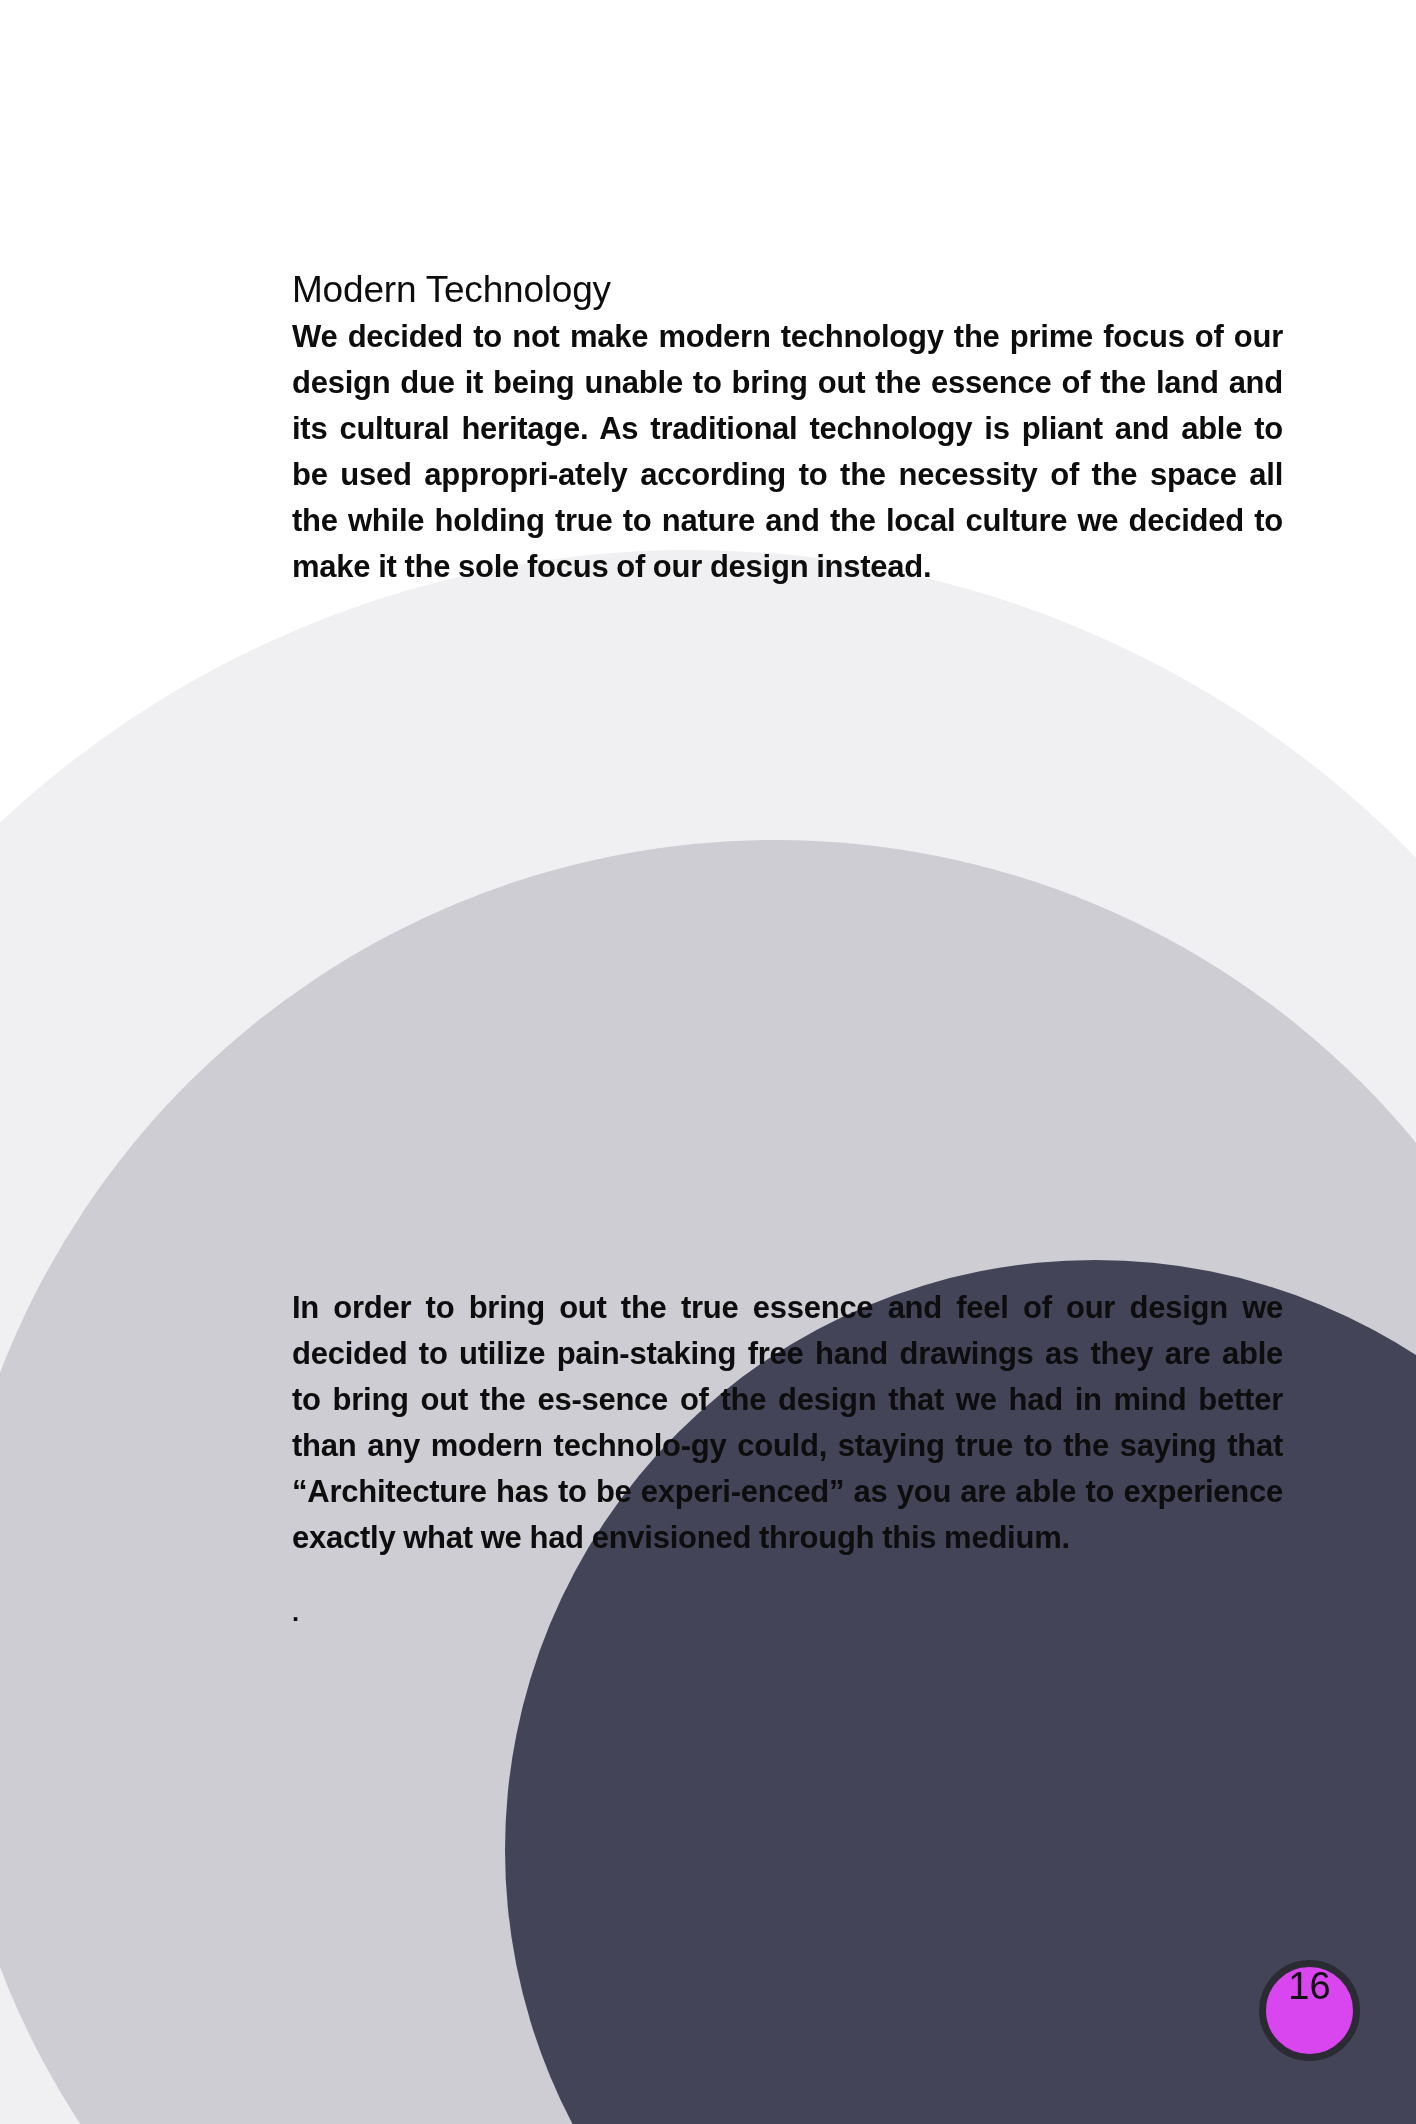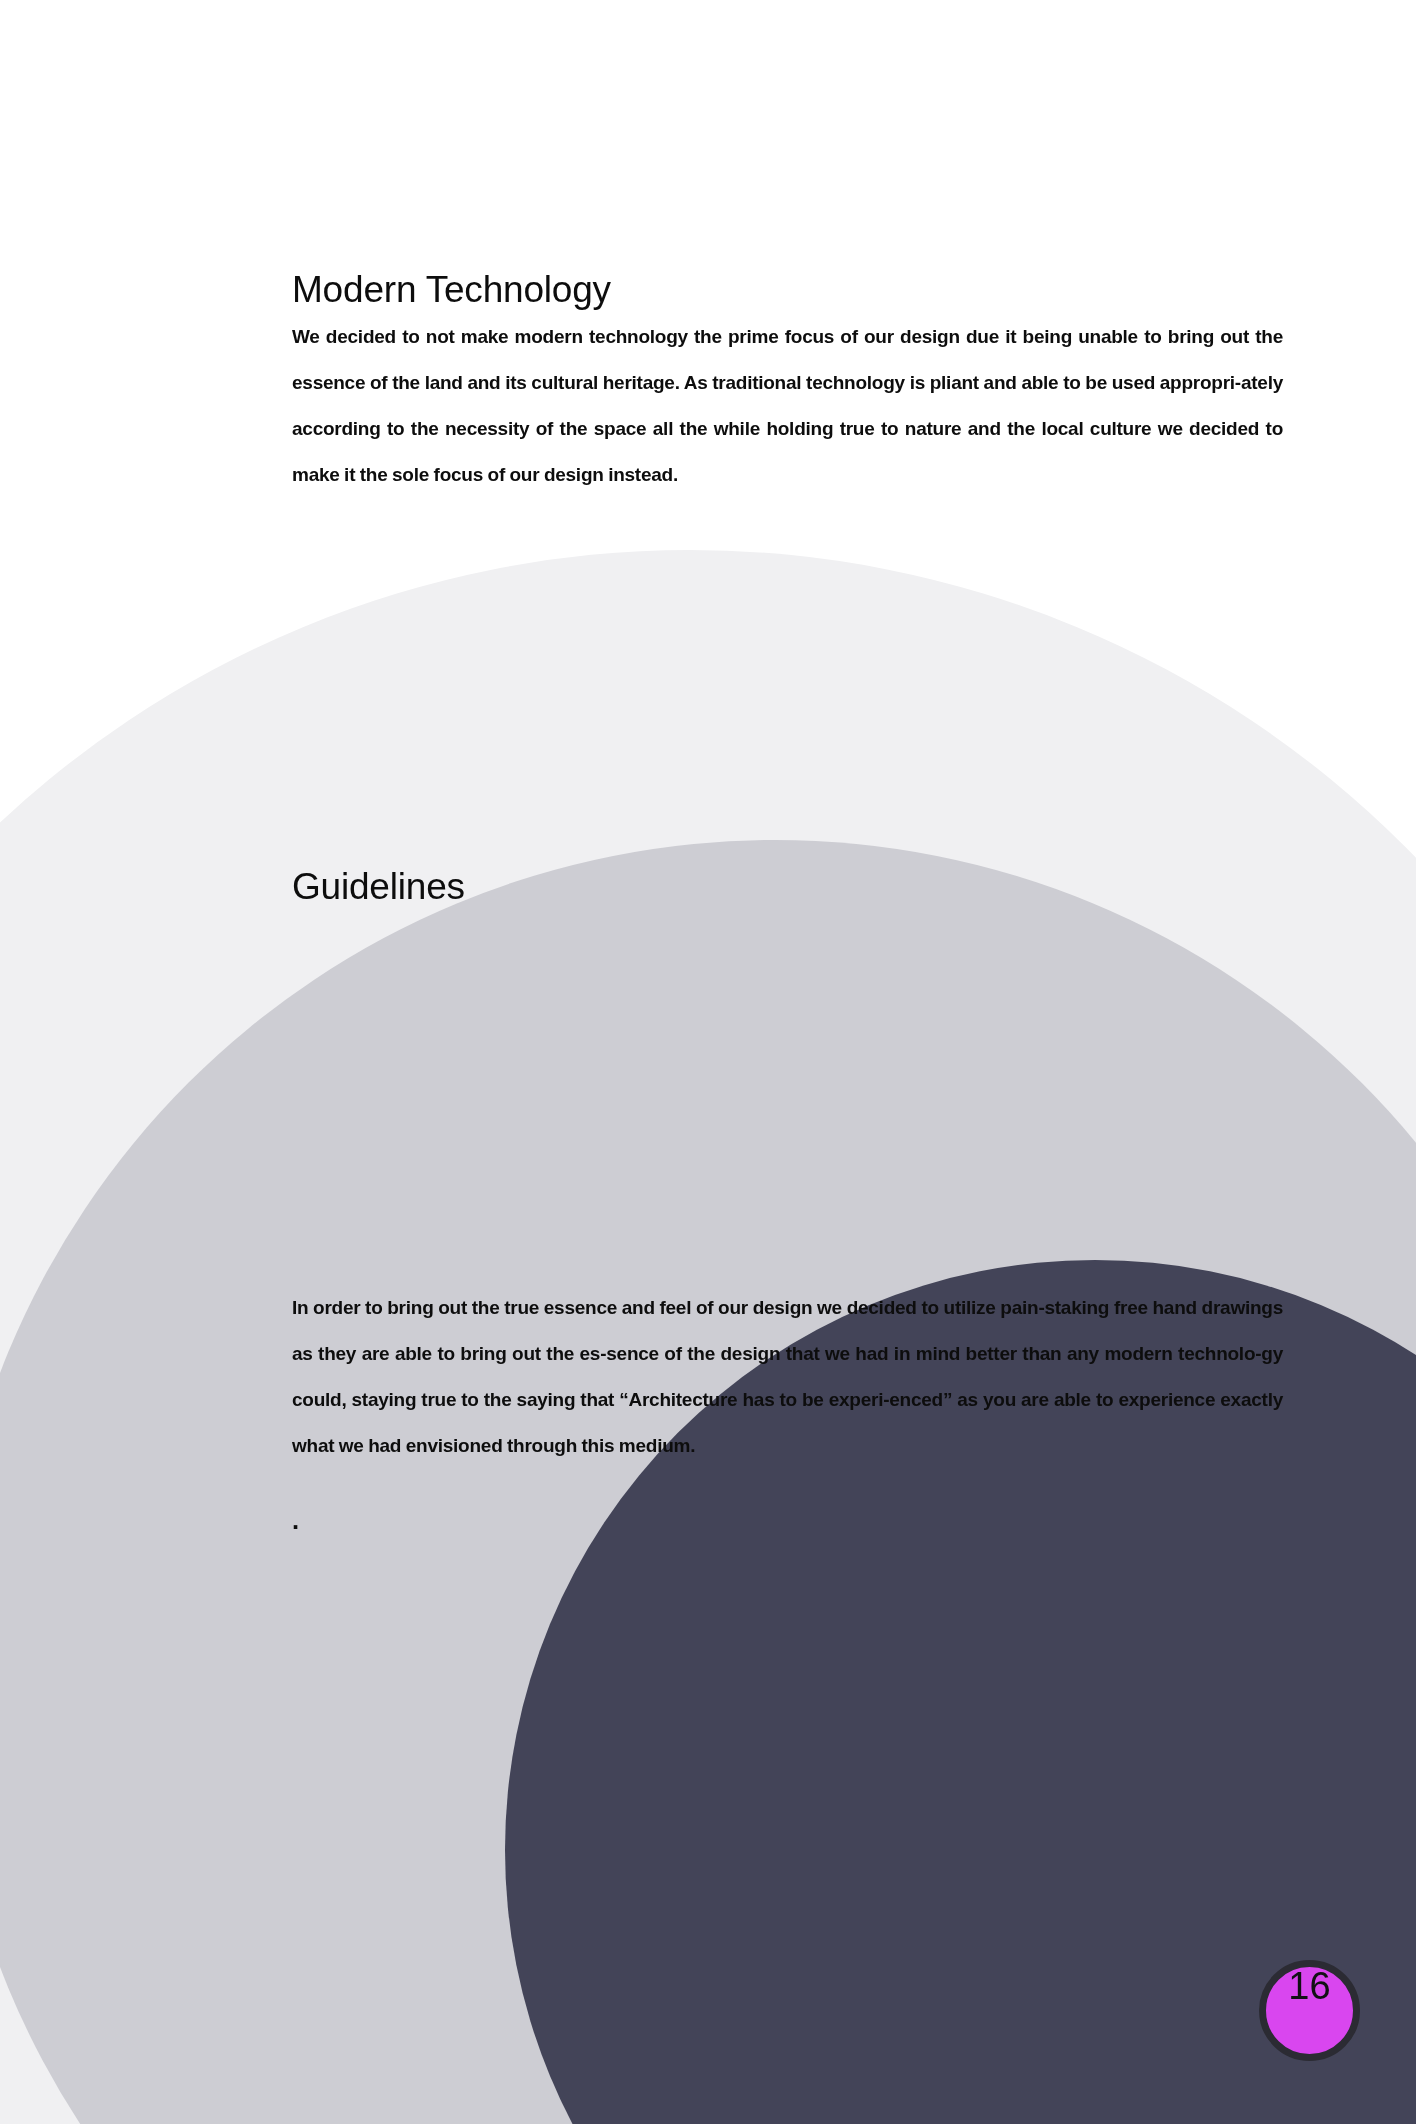--- a/index.html
+++ b/index.html
@@ -55,21 +55,21 @@
     font-size: 37px;
     font-weight: 400;
     letter-spacing: -0.2px;
     color: #0d0d0d;
     line-height: 1.18;
   }
 
   p.body-text {
     margin: 0;
     font-family: "Liberation Sans", sans-serif;
-    font-size: 19px;
+    font-size: 31px;
     font-weight: 700;
     color: #0d0d0d;
     line-height: 46px;
     text-align: justify;
     text-justify: inter-word;
     letter-spacing: -0.25px;
     word-spacing: -0.5px;
     hyphens: manual;
   }
 
@@ -118,21 +118,20 @@
   </svg>
 
   <div class="content">
 
     <section class="section section-modern">
       <h2 class="heading">Modern Technology</h2>
       <p class="body-text"> We decided to not make modern technology the prime focus of our design due it being unable to bring out the essence of the land and its cultural heritage. As traditional technology is pliant and able to be used appropri-ately according to the necessity of the space all the while holding true to nature and the local culture we decided to make it the sole focus of our design instead.</p>
     </section>
 
     <section class="section section-guide">
-      <h2 class="heading">Guidelines</h2>
     </section>
 
     <section class="section section-freehand">
       <p class="body-text"> In order to bring out the true essence and feel of our design we decided to utilize pain-staking free hand drawings as they are able to bring out the es-sence of the design that we had in mind better than any modern technolo-gy could, staying true to the saying that “Architecture has to be experi-enced” as you are able to experience exactly what we had envisioned through this medium.</p>
       <p class="trailing-dot">.</p>
     </section>
 
   </div>
 
   <div class="page-badge">

